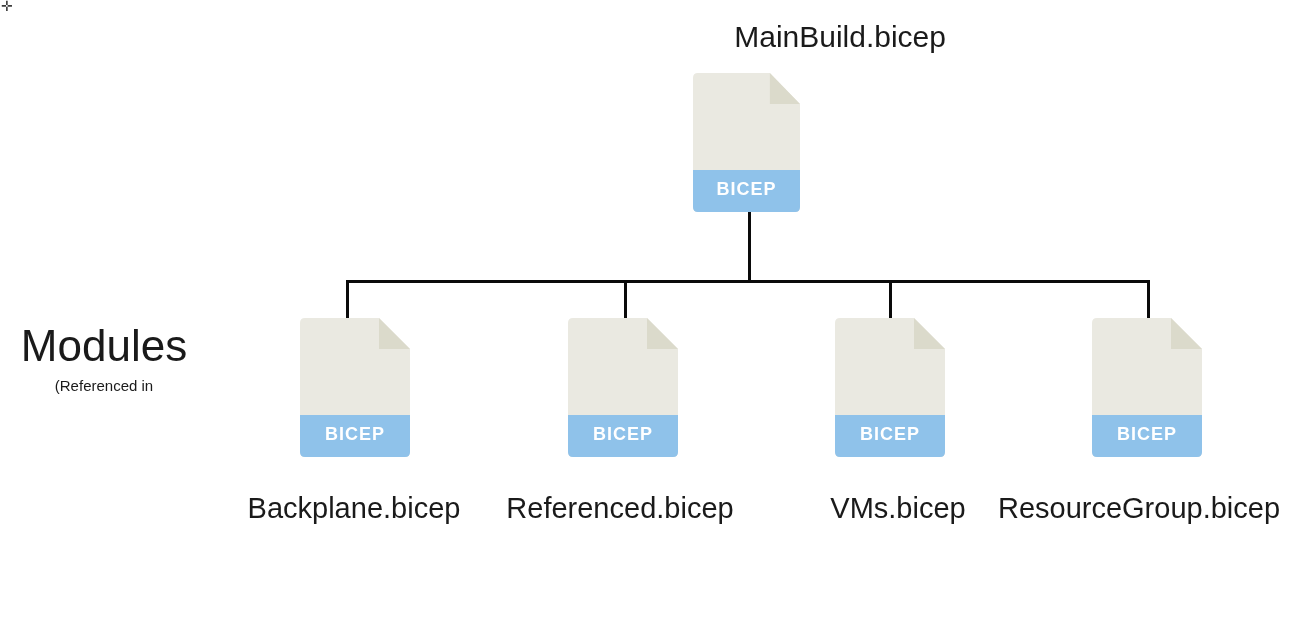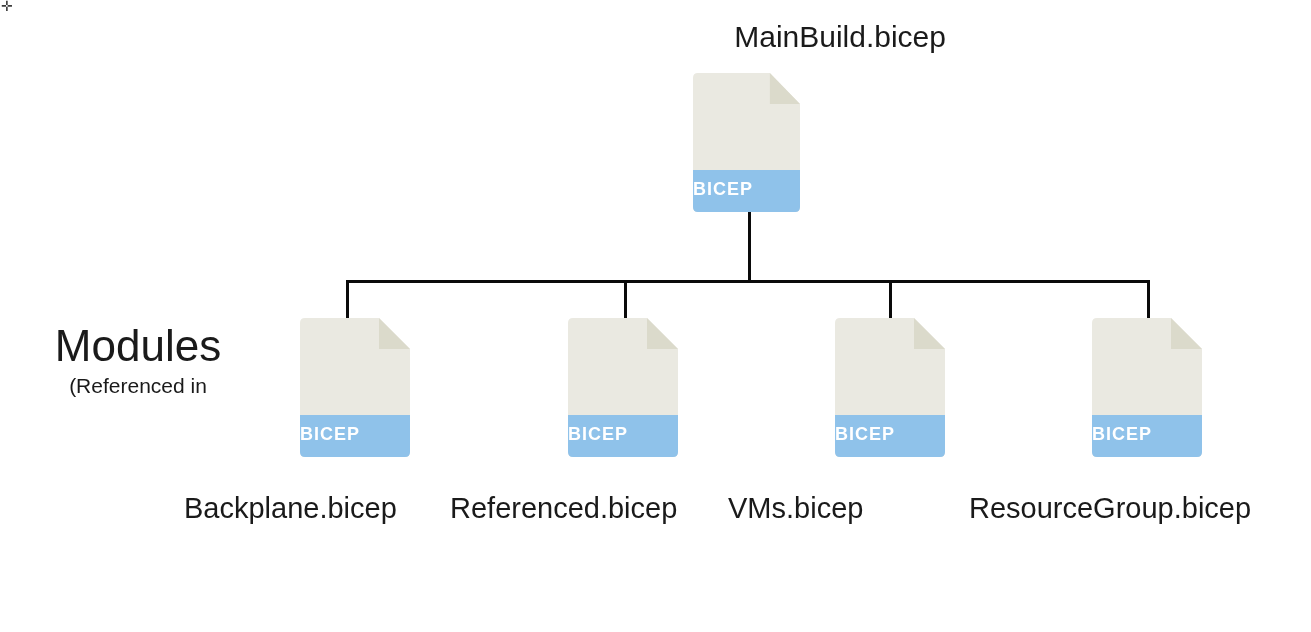--- a/index.html
+++ b/index.html
@@ -52,20 +52,21 @@
     height: 100%;
     display: block;
   }
   .file-icon .icon-body { fill: var(--file-body, #eae9e1); }
   .file-icon .icon-fold { fill: var(--file-fold, #dbdacb); }
   .file-icon .icon-band { fill: var(--badge-blue, #8fc2ea); }
   .badge-label {
     position: absolute;
     left: 0; right: 0;
     top: 106px;
+    text-align: center;
     color: var(--badge-text, #ffffff);
     font-size: 18px;
     font-weight: bold;
     letter-spacing: 1px;
     line-height: 20px;
   }
 
   .root-icon  { left: 693px;  top: 73px;  width: 107px; }
   .child-1    { left: 300px;  top: 318px; }
   .child-2    { left: 568px;  top: 318px; }
@@ -77,44 +78,44 @@
     position: absolute;
     left: 546px; top: 20px;
     width: 400px;
     text-align: right;
     font-size: 30px;
   }
   .file-label {
     position: absolute;
     top: 492px;
     width: 340px;
+    text-align: center;
     font-size: 29px;
     white-space: nowrap;
   }
   .label-1 { left: 184px; }
   .label-2 { left: 450px; }
   .label-3 { left: 728px; }
   .label-4 { left: 969px; }
 
   
   .modules-block {
     position: absolute;
     left: 0px;
     top: 322px;
     width: 208px;
     text-align: center;
-    padding-left: 34px;
   }
   .modules-title {
     font-size: 44px;
     line-height: 48px;
   }
   .modules-subtitle {
     margin-top: 4px;
-    font-size: 21px;
+    font-size: 15px;
     line-height: 23px;
   }
 </style>
 </head>
 <body>
 
 <div id="canvas">
 
   <span class="artifact">✛</span>
 

